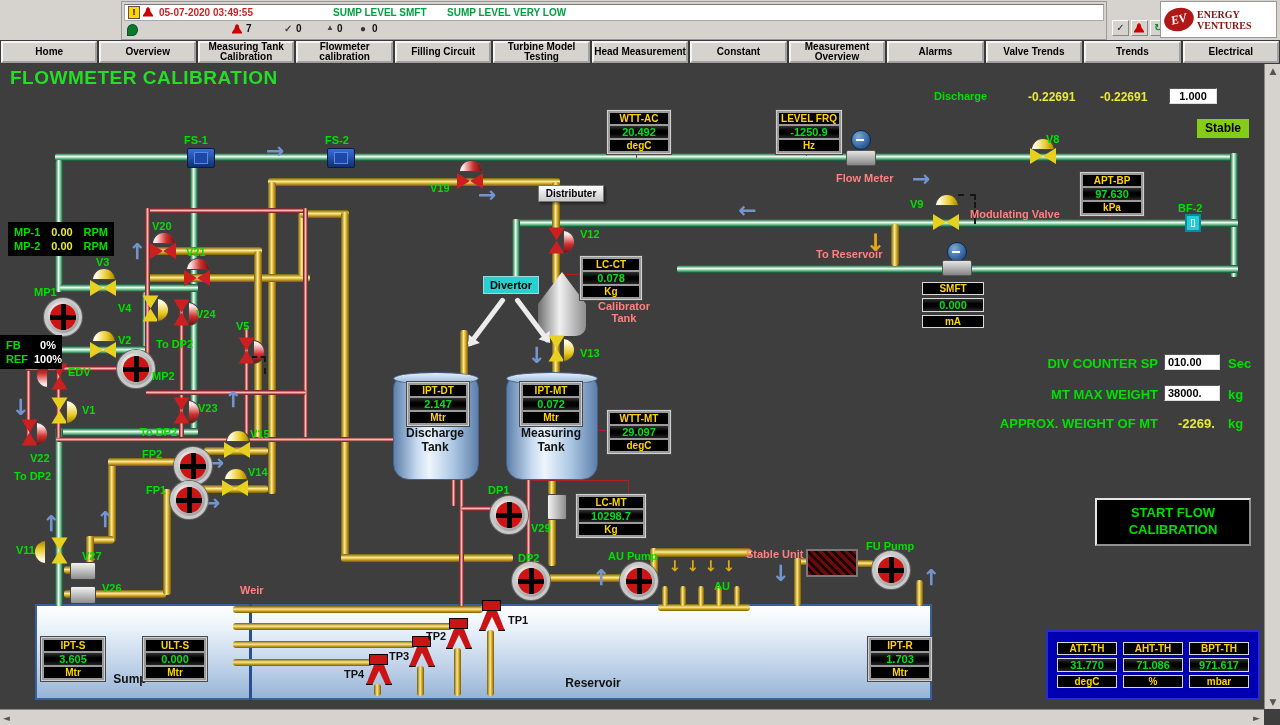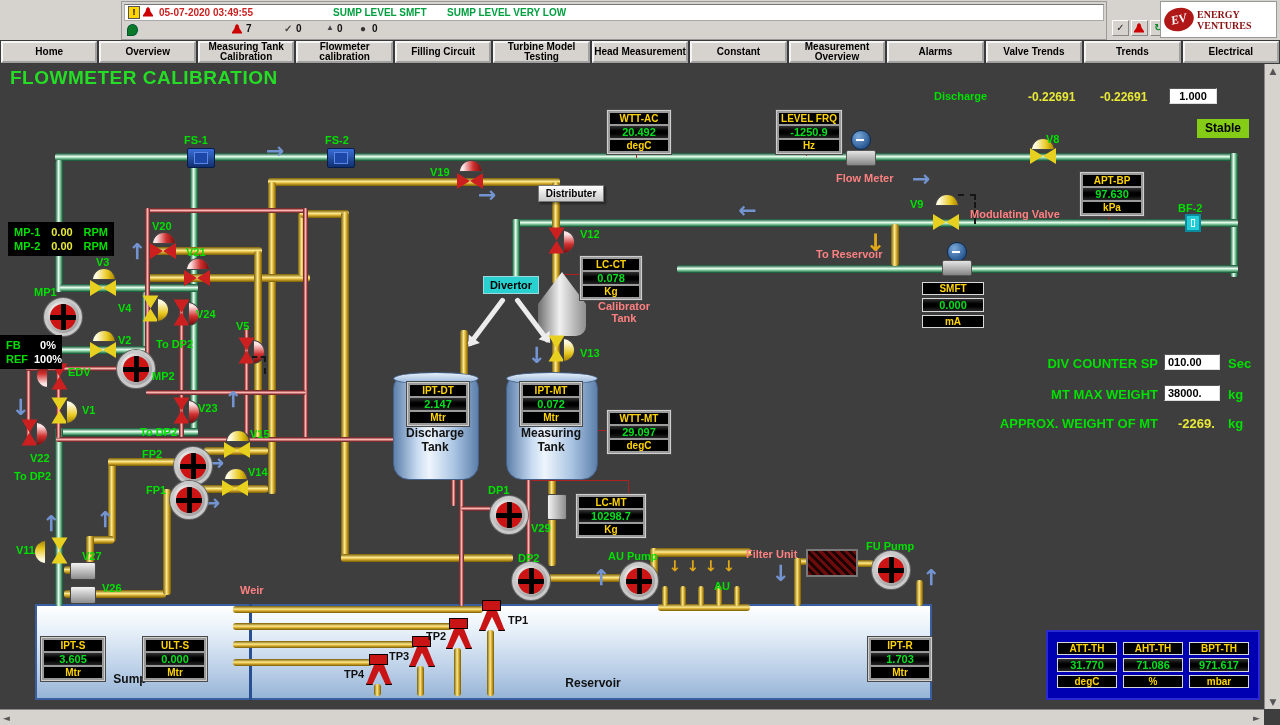--- a/index.html
+++ b/index.html
@@ -372,21 +372,21 @@
   <div class="pump" style="left:872px;top:551px"></div>
   <div class="filter" style="left:806px;top:549px"></div>
 
   <div class="tp" style="left:479px;top:600px"></div>
   <div class="tp" style="left:446px;top:618px"></div>
   <div class="tp" style="left:409px;top:636px"></div>
   <div class="tp" style="left:366px;top:654px"></div>
 
   <div class="lbl g" style="left:184px;top:134px">FS-1</div>
   <div class="lbl g" style="left:325px;top:134px">FS-2</div>
-  <div class="lbl g" style="left:430px;top:166px">V19</div>
+  <div class="lbl g" style="left:430px;top:182px">V19</div>
   <div class="lbl g" style="left:580px;top:228px">V12</div>
   <div class="lbl g" style="left:580px;top:347px">V13</div>
   <div class="lbl g" style="left:1046px;top:133px">V8</div>
   <div class="lbl g" style="left:910px;top:198px">V9</div>
   <div class="lbl g" style="left:1178px;top:202px">BF-2</div>
   <div class="lbl pk" style="left:836px;top:172px">Flow Meter</div>
   <div class="lbl pk" style="left:970px;top:208px">Modulating Valve</div>
   <div class="lbl pk" style="left:816px;top:248px">To Reservoir</div>
   <div class="lbl g" style="left:152px;top:220px">V20</div>
   <div class="lbl g" style="left:186px;top:246px">V21</div>
@@ -410,21 +410,21 @@
   <div class="lbl g" style="left:248px;top:466px">V14</div>
   <div class="lbl g" style="left:16px;top:544px">V11</div>
   <div class="lbl g" style="left:82px;top:550px">V27</div>
   <div class="lbl g" style="left:102px;top:582px">V26</div>
   <div class="lbl pk" style="left:240px;top:584px">Weir</div>
   <div class="lbl g" style="left:488px;top:484px">DP1</div>
   <div class="lbl g" style="left:531px;top:522px">V29</div>
   <div class="lbl g" style="left:518px;top:552px">DP2</div>
   <div class="lbl g" style="left:608px;top:550px">AU Pump</div>
   <div class="lbl g" style="left:714px;top:580px">AU</div>
-  <div class="lbl pk" style="left:746px;top:548px">Filter Unit</div>
+  <div class="lbl pk" style="left:746px;top:548px">Stable Unit</div>
   <div class="lbl g" style="left:866px;top:540px">FU Pump</div>
   <div class="lbl bk" style="left:508px;top:614px">TP1</div>
   <div class="lbl bk" style="left:426px;top:630px">TP2</div>
   <div class="lbl bk" style="left:389px;top:650px">TP3</div>
   <div class="lbl bk" style="left:344px;top:668px">TP4</div>
 
   <div class="ro" style="left:607px;top:110px">
     <div class="tag">WTT-AC</div>
     <div class="val">20.492</div>
     <div class="unit">degC</div>
@@ -527,20 +527,23 @@
 
   <div class="ctl" style="left:1000px;top:356px;width:158px;text-align:right">DIV COUNTER SP</div>
   <input class="hmi" style="left: 1164px; top: 354px; width: 56px; height: 16px;" readonly="" value="010.00">
   <div class="ctl" style="left:1228px;top:356px">Sec</div>
   <div class="ctl" style="left:1000px;top:387px;width:158px;text-align:right">MT MAX WEIGHT</div>
   <input class="hmi" style="left: 1164px; top: 385px; width: 56px; height: 16px;" readonly="" value="38000.">
   <div class="ctl" style="left:1228px;top:387px">kg</div>
   <div class="ctl" style="left:985px;top:416px;width:173px;text-align:right">APPROX. WEIGHT OF MT</div>
   <div class="ctl yv" style="left:1178px;top:416px;color:#e8e838">-2269.</div>
   <div class="ctl" style="left:1228px;top:416px">kg</div>
+  <div class="startbtn">
+    <span style="width:110px">START FLOW CALIBRATION</span>
+  </div>
 
   <div class="vscroll">
     <div style="margin-top:2px">▲</div>
     <div style="position:absolute;bottom:2px;left:0;right:0">▼</div>
   </div>
   <div class="hscroll">
     <span style="margin-left:3px">◄</span>
     <span style="position:absolute;right:4px">►</span>
   </div>
 

